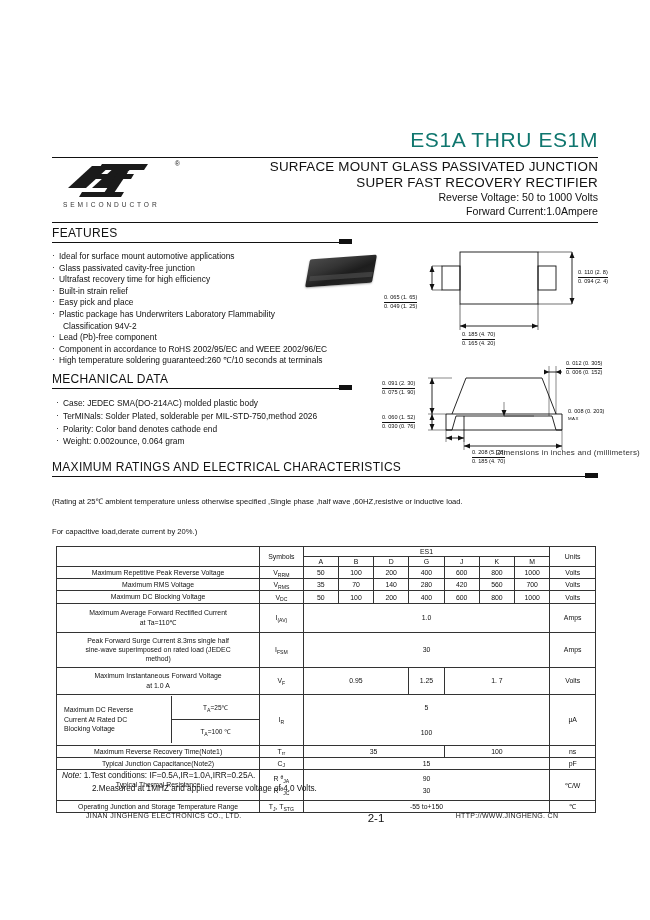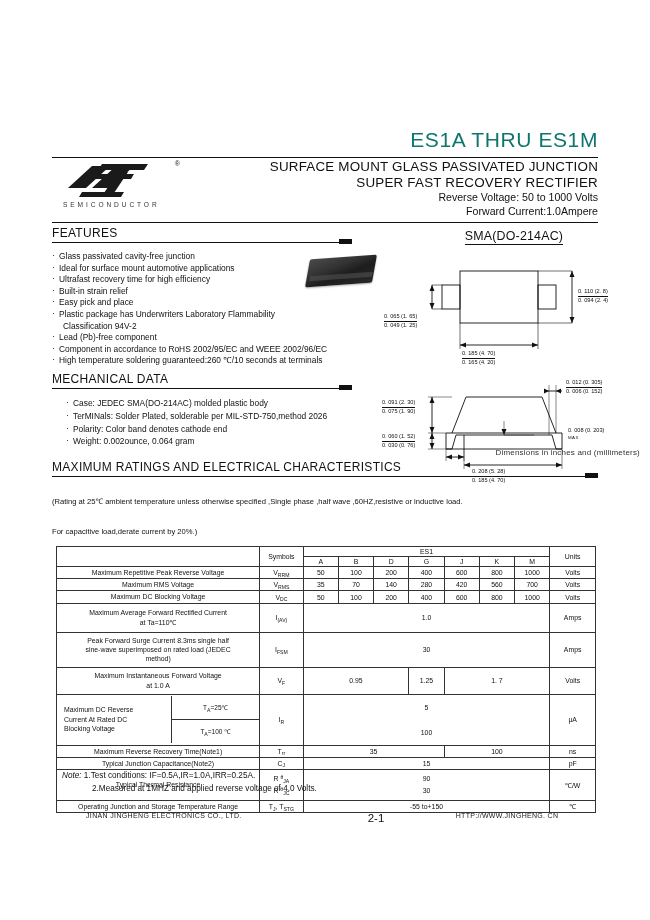--- a/index.html
+++ b/index.html
@@ -44,21 +44,21 @@
   .feat-list{margin:0;padding:0;list-style:none;margin-top:8px;}
   .feat-list li{
     font-size:8.4px;line-height:11.6px;color:#111;white-space:nowrap;
     padding-left:7px;position:relative;
   }
   .feat-list li::before{content:"·";position:absolute;left:0;top:-1px;}
   .feat-list li.cont{padding-left:11px;}
   .feat-list li.cont::before{content:"";}
 
   .mech{position:absolute;left:52px;top:372px;width:300px;}
-  .mech-list{margin:14px;padding:0;list-style:none;margin-top:8px;}
+  .mech-list{margin:4px;padding:0;list-style:none;margin-top:8px;}
   .mech-list li{
     font-size:8.4px;line-height:12.8px;color:#111;white-space:nowrap;
     padding-left:7px;position:relative;
   }
   .mech-list li::before{content:"·";position:absolute;left:0;top:-1px;}
 
   
   .photo{
     position:absolute;left:300px;top:252px;width:84px;height:42px;
   }
@@ -154,22 +154,22 @@
     </div>
     <div class="hdr-rule2"></div>
   </div>
 
   <div class="features">
     <div class="sec-title">FEATURES</div>
     <div class="sec-rule">
         <span class="blob"></span>
       </div>
     <ul class="feat-list">
+      <li>Ideal for surface mount automotive applications</li>
       <li>Glass passivated cavity-free junction</li>
-      <li>Ideal for surface mount automotive applications</li>
       <li>Ultrafast recovery time for high efficiency</li>
       <li>Built-in strain relief</li>
       <li>Easy pick and place</li>
       <li>Plastic package has Underwriters Laboratory Flammability</li>
       <li class="cont">Classification 94V-2</li>
       <li>Lead (Pb)-free component</li>
       <li>Component in accordance to RoHS 2002/95/EC and WEEE 2002/96/EC</li>
       <li>High temperature soldering guaranteed:260 ℃/10 seconds at terminals</li>
     </ul>
   </div>
@@ -186,23 +186,20 @@
       </div>
     <ul class="mech-list">
       <li>Case: JEDEC SMA(DO-214AC)  molded plastic body</li>
       <li>TerMINals: Solder Plated, solderable per MIL-STD-750,method 2026</li>
       <li>Polarity: Color band denotes cathode end</li>
       <li>Weight: 0.002ounce, 0.064 gram</li>
     </ul>
   </div>
 
   <div class="drawings">
-    <div class="pkg-name-wrap">
-      <span class="pkg-name">SMA(DO-214AC)</span>
-    </div>
 
     <div style="position:relative;height:122px;margin-top:8px;">
       <svg width="256" height="122" viewBox="0 0 256 122">
         <g stroke="#111" fill="none" stroke-width="0.9">
           <rect x="74" y="18" width="78" height="52"></rect>
           <rect x="56" y="32" width="18" height="24"></rect>
           <rect x="152" y="32" width="18" height="24"></rect>
 
           <line x1="46" y1="32" x2="46" y2="56"></line>
           <line x1="46" y1="32" x2="56" y2="32" stroke-width="0.6"></line>

